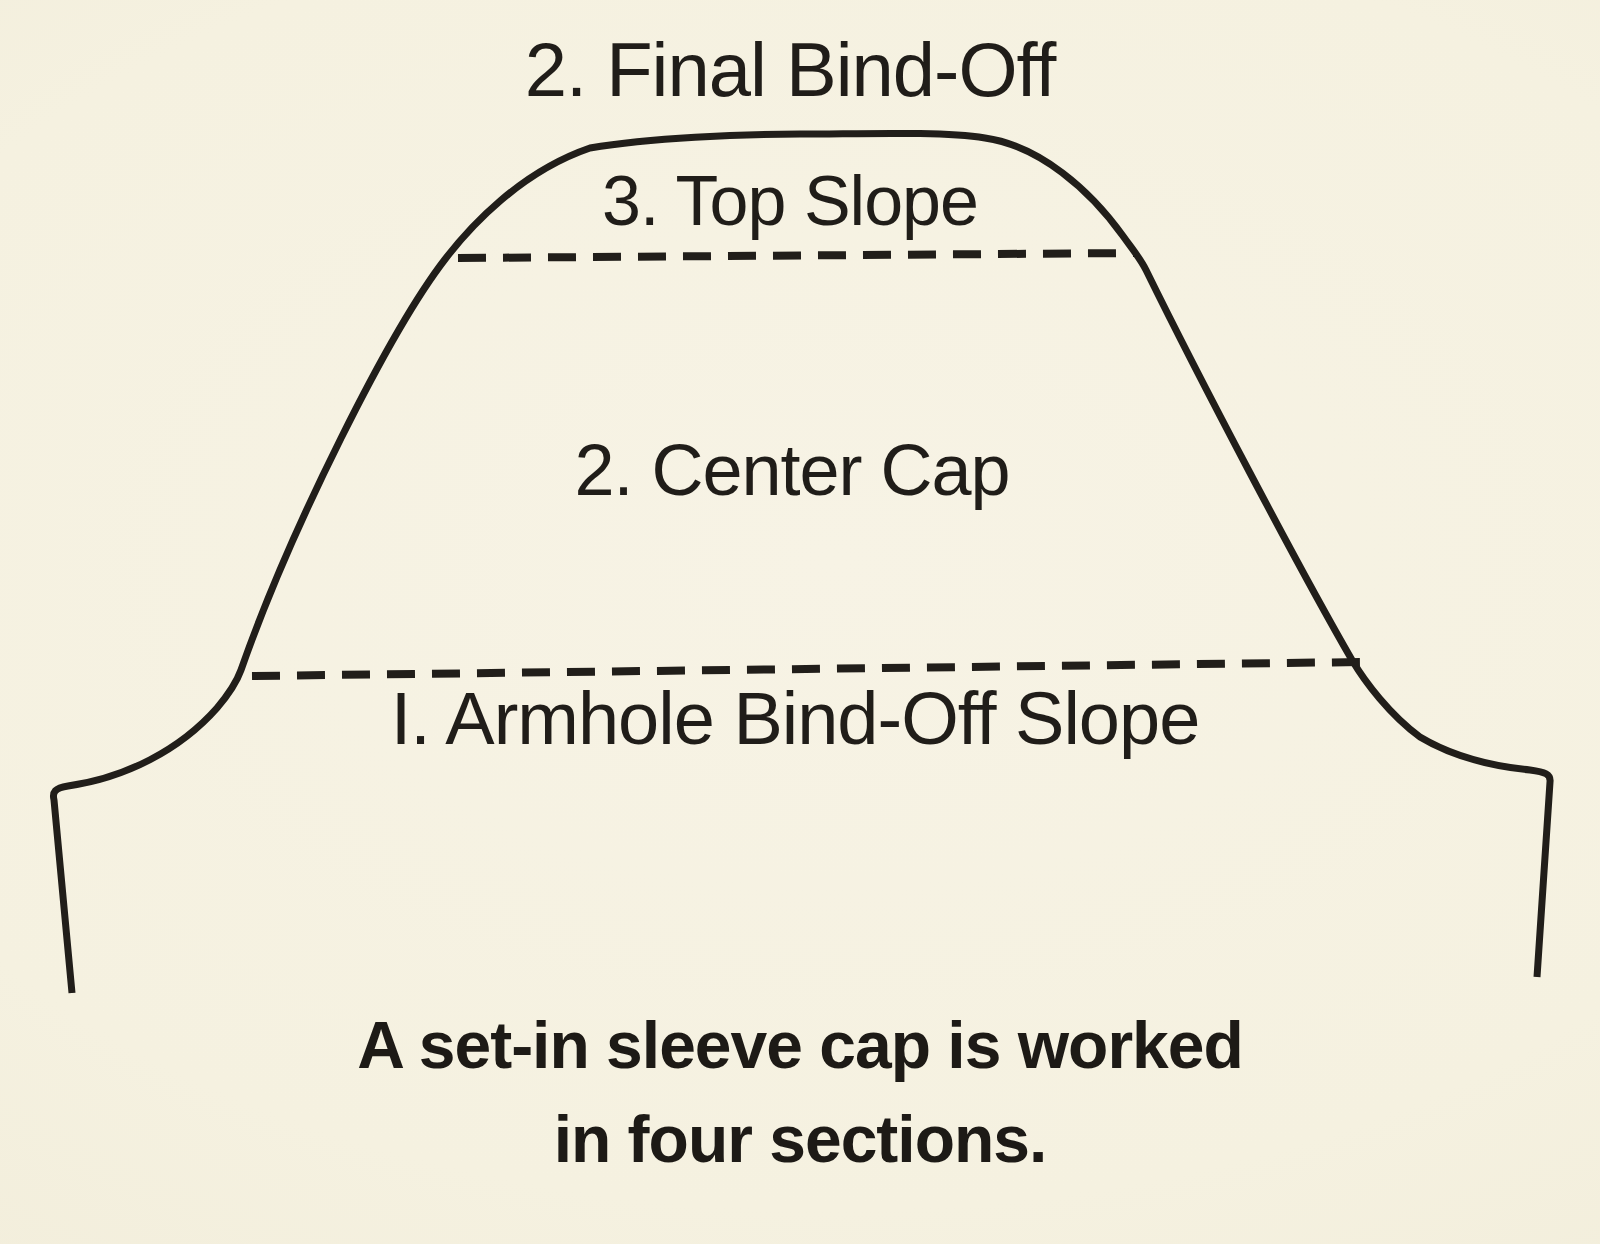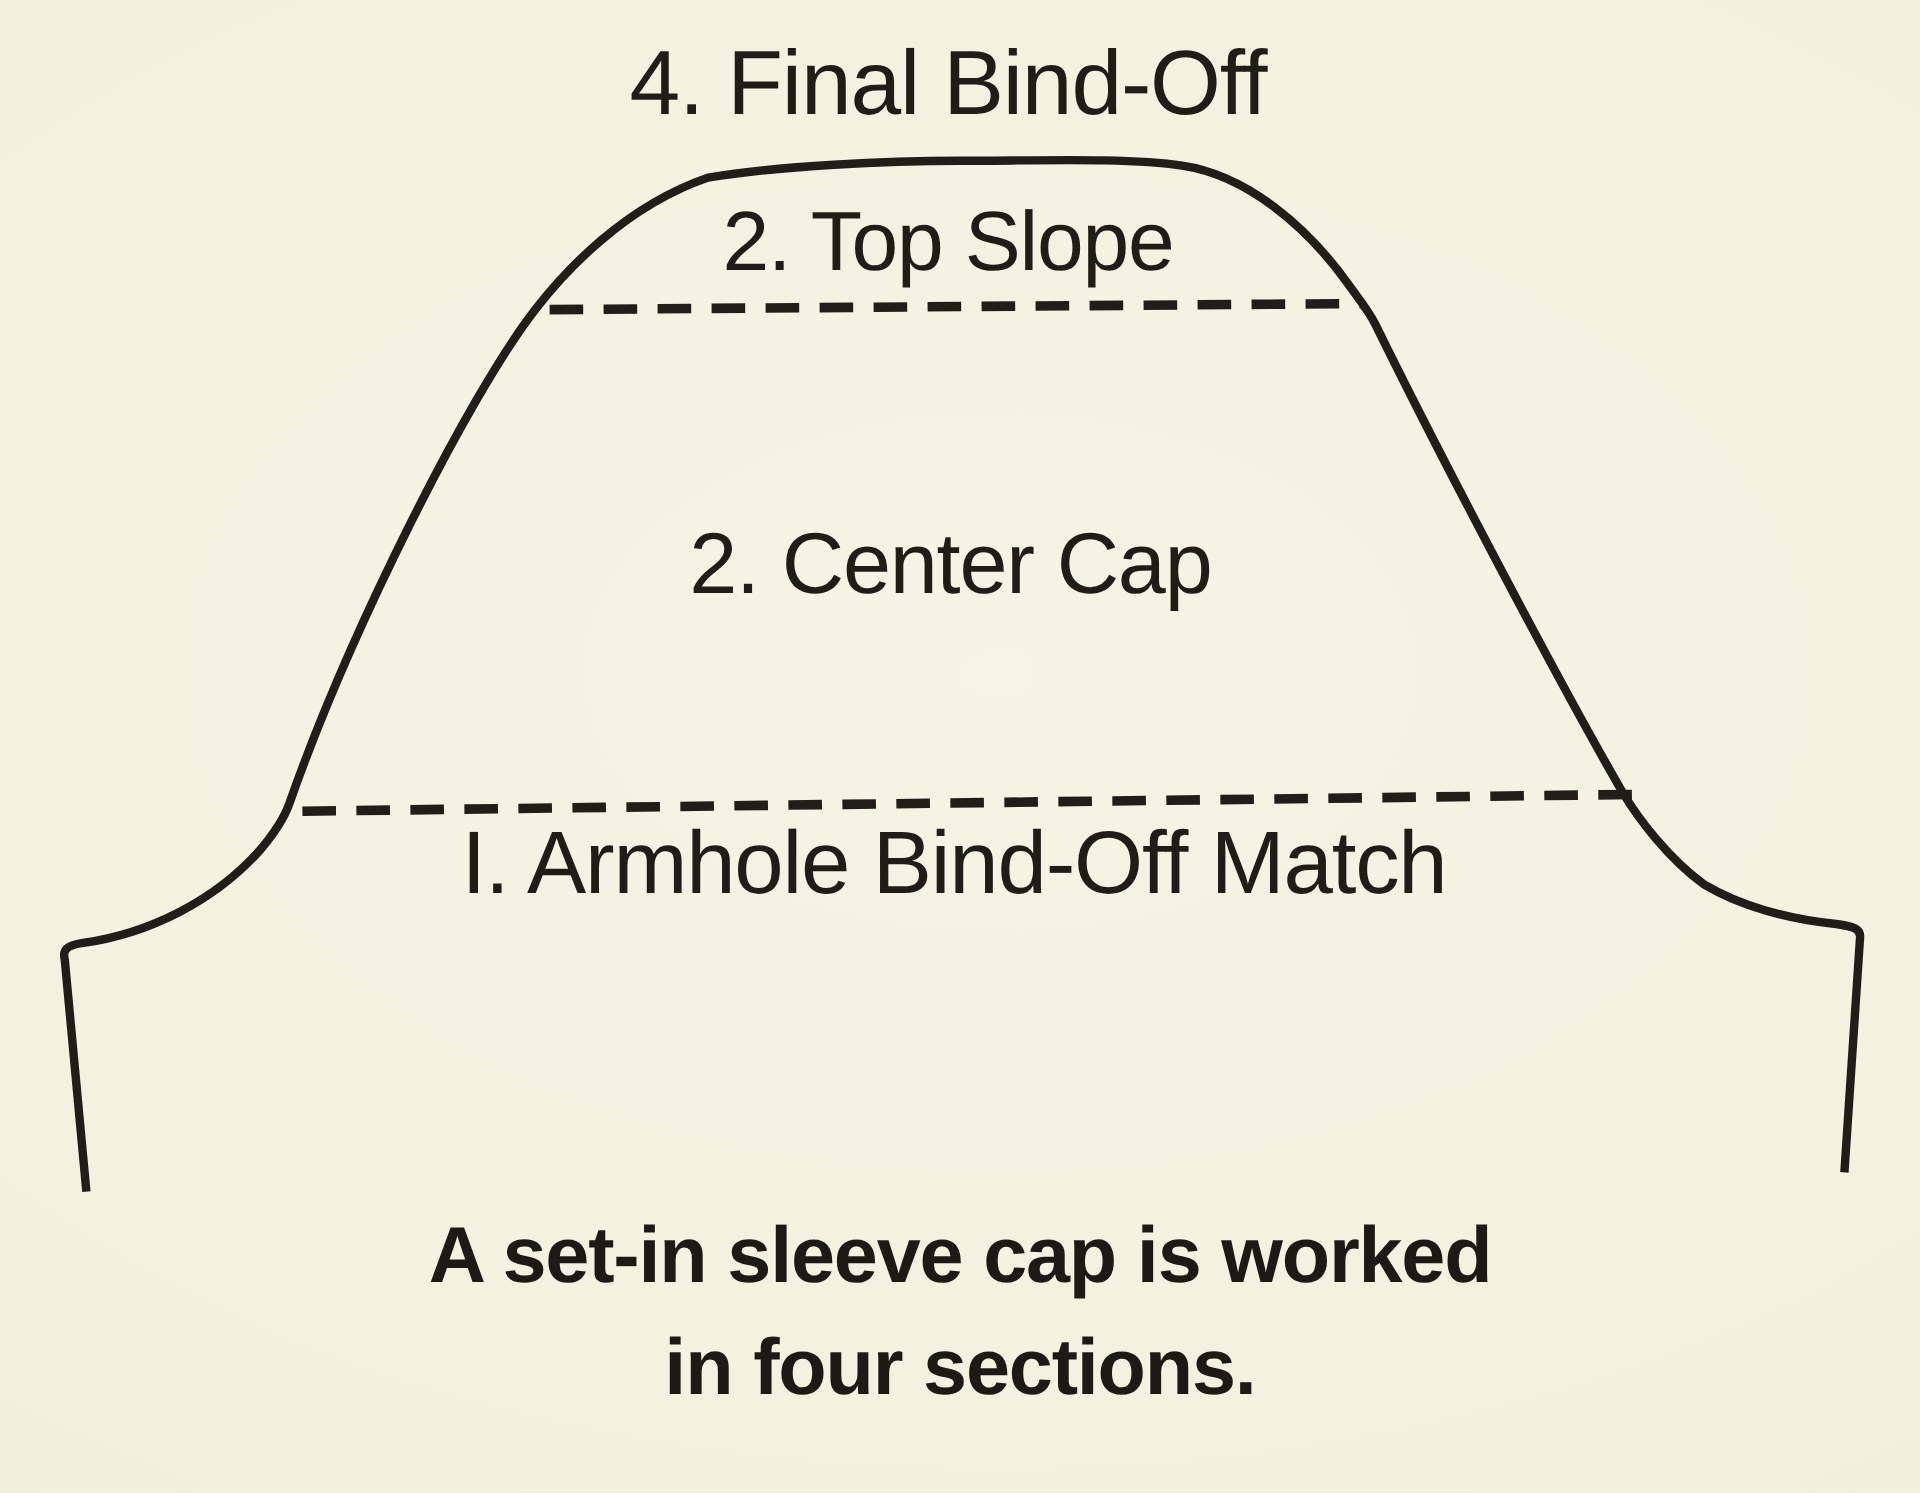--- a/index.html
+++ b/index.html
@@ -70,25 +70,25 @@
          C 1365 682, 1390 715, 1420 737
          C 1450 755, 1490 766, 1530 770
          C 1545 772, 1551 774, 1550 782
          L 1537 977" fill="none" stroke="#211e1a" stroke-width="7" stroke-linecap="butt" stroke-linejoin="round"></path>
 
     <line x1="458" y1="258" x2="1135" y2="253" stroke="#211e1a" stroke-width="8" stroke-dasharray="28 17"></line>
 
     <line x1="252" y1="676" x2="1362" y2="662" stroke="#211e1a" stroke-width="8" stroke-dasharray="28 17"></line>
   </svg>
 
-  <div class="label label-4">4. Final Bind-Off</div>
+  <div class="label label-4">2. Final Bind-Off</div>
 
-  <div class="label label-3">2. Top Slope</div>
+  <div class="label label-3">3. Top Slope</div>
 
   <div class="label label-2">2. Center Cap</div>
 
-  <div class="label label-1">I. Armhole Bind-Off Match</div>
+  <div class="label label-1">I. Armhole Bind-Off Slope</div>
 
   <div class="caption-line caption-2">in four sections.</div>
 
   <div class="caption-line caption-1">A set-in sleeve cap is worked</div>
 
 </div>
 
 </body></html>

